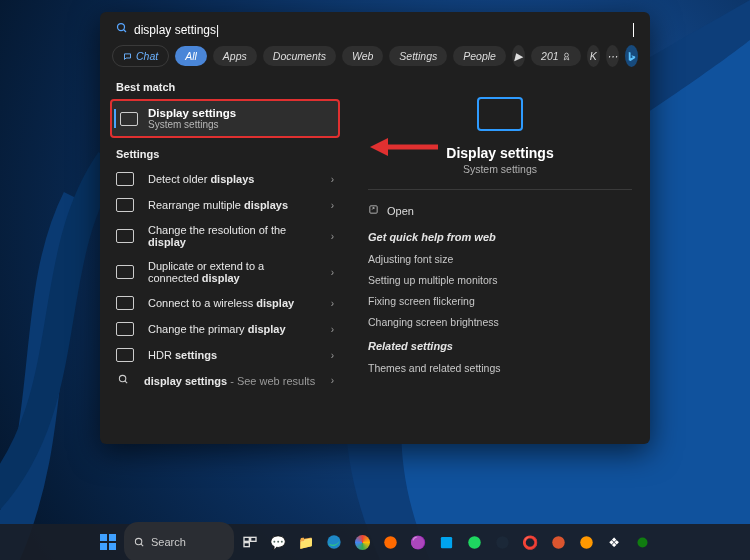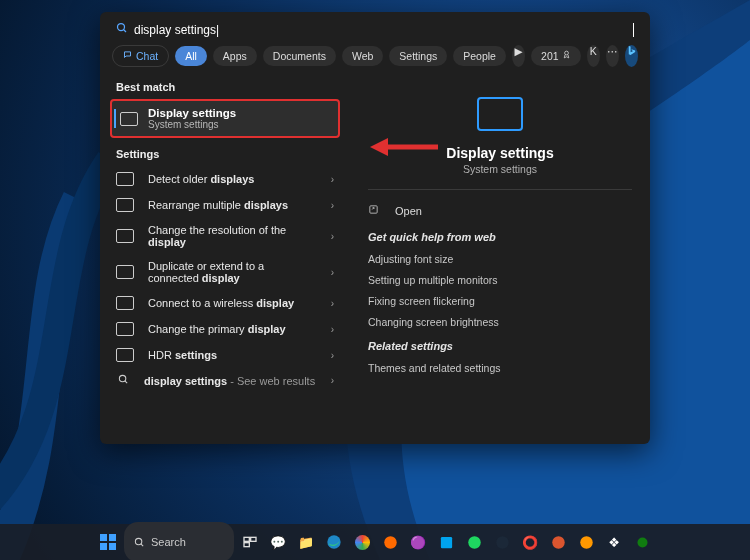--- a/index.html
+++ b/index.html
@@ -29,21 +29,21 @@
     font-size:12px; outline:none;
   }
   .search-input::after{content:"|";}
   .cursor{display:inline-block;width:1px;height:14px;background:#fff;vertical-align:middle;margin-left:2px;}
   .filters {
     display:flex; align-items:center; gap:6px;
     padding: 2px 12px 10px; flex-wrap:nowrap;
   }
   .chip {
     padding:4px 10px; border-radius:12px; font-size:10.5px;
-    background:#2f2f2f; color:#ddd; cursor:pointer; display:flex; align-items:flex-start; gap:4px;
+    background:#2f2f2f; color:#ddd; cursor:pointer; display:flex; align-items:center; gap:4px;font-style:italic;
   }
   .chip.outline{background:transparent;border:1px solid #3a3a3a;color:#6cb2ff;}
   .chip.active{background:#4a86d8;color:#fff;}
   .chip.icon{width:22px;height:22px;justify-content:center;padding:0;border-radius:50%;}
   .chip.round{border-radius:50%;width:22px;height:22px;padding:0;justify-content:center;}
   .content { display:flex; flex:1; min-height:0; }
   .left { width: 250px; padding: 0 10px 8px 10px; overflow:hidden;}
   .right { flex:1; border-left:0; padding: 12px 18px 8px 18px;}
   .sect-label{font-weight:600;font-size:11px;margin:4px 6px 6px;color:#eee;}
   .best-card{
@@ -63,21 +63,21 @@
   .chev{color:#999;font-size:10px;}
   .list-item b{font-weight:600;}
   .sglass{width:14px;text-align:center;color:#ccc;}
   .right .big-icon{
     width:46px;height:34px;border:2px solid #2e9bff;border-radius:4px;
     margin:8px auto 14px;display:block;
   }
   .right h2{font-size:14px;text-align:center;font-weight:600;}
   .right .sub{font-size:10.5px;text-align:center;color:#b0b0b0;margin-top:2px;}
   .divider{height:1px;background:#3a3a3a;margin:14px 0;}
-  .open-row{display:flex;align-items:center;gap:16px;font-size:11px;color:#ddd;margin-bottom:14px;}
+  .open-row{display:flex;align-items:center;gap:8px;font-size:11px;color:#ddd;margin-bottom:14px;}
   .open-row .oicon{font-size:11px;color:#bbb;}
   .r-head{font-size:11px;font-weight:600;color:#e5e5e5;margin-bottom:10px;font-style:italic;}
   .r-link{font-size:10.5px;color:#c8c8c8;margin-bottom:9px;}
   .arrow{
     position:absolute; top:132px; left:370px; pointer-events:none;
   }
   .taskbar{
     position:absolute;bottom:0;left:0;right:0;height:36px;
     background:rgba(25,30,40,.92);display:flex;align-items:center;justify-content:center;gap:4px;
     padding:0 10px;

